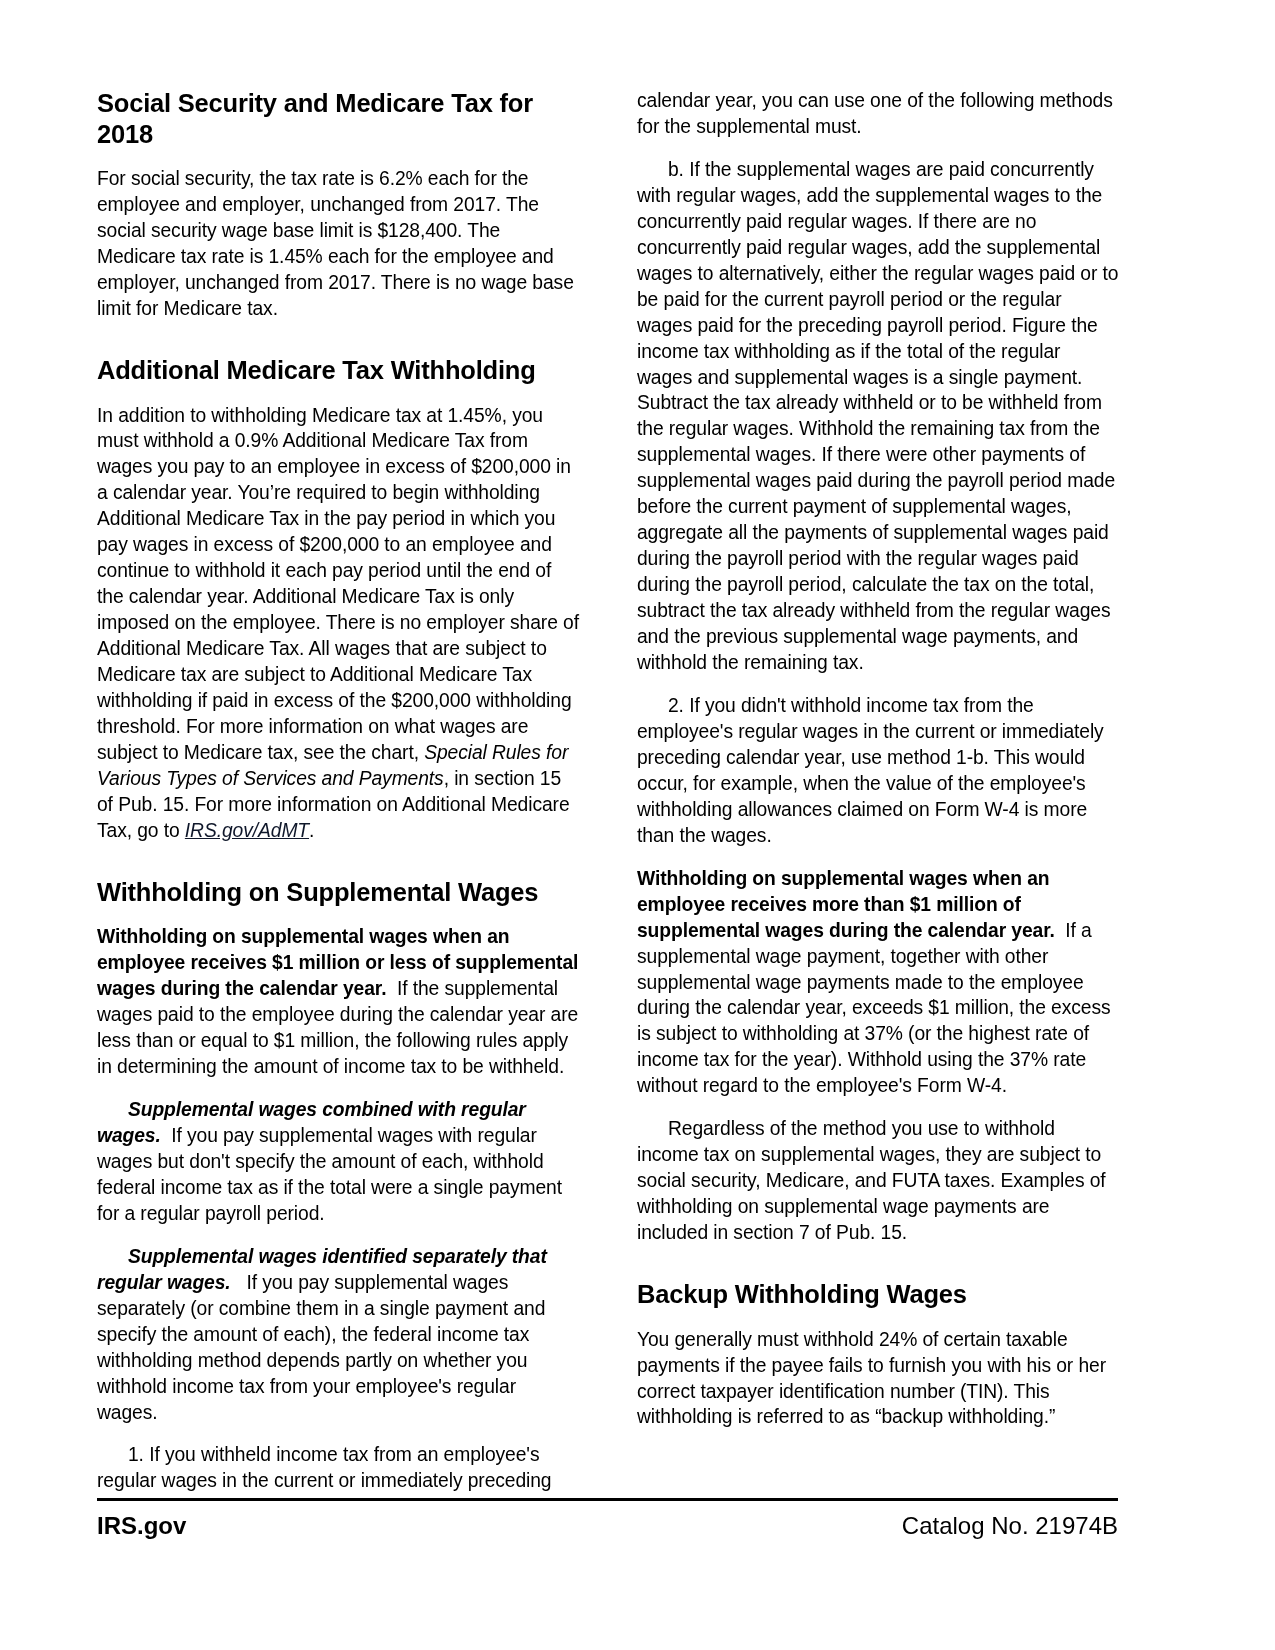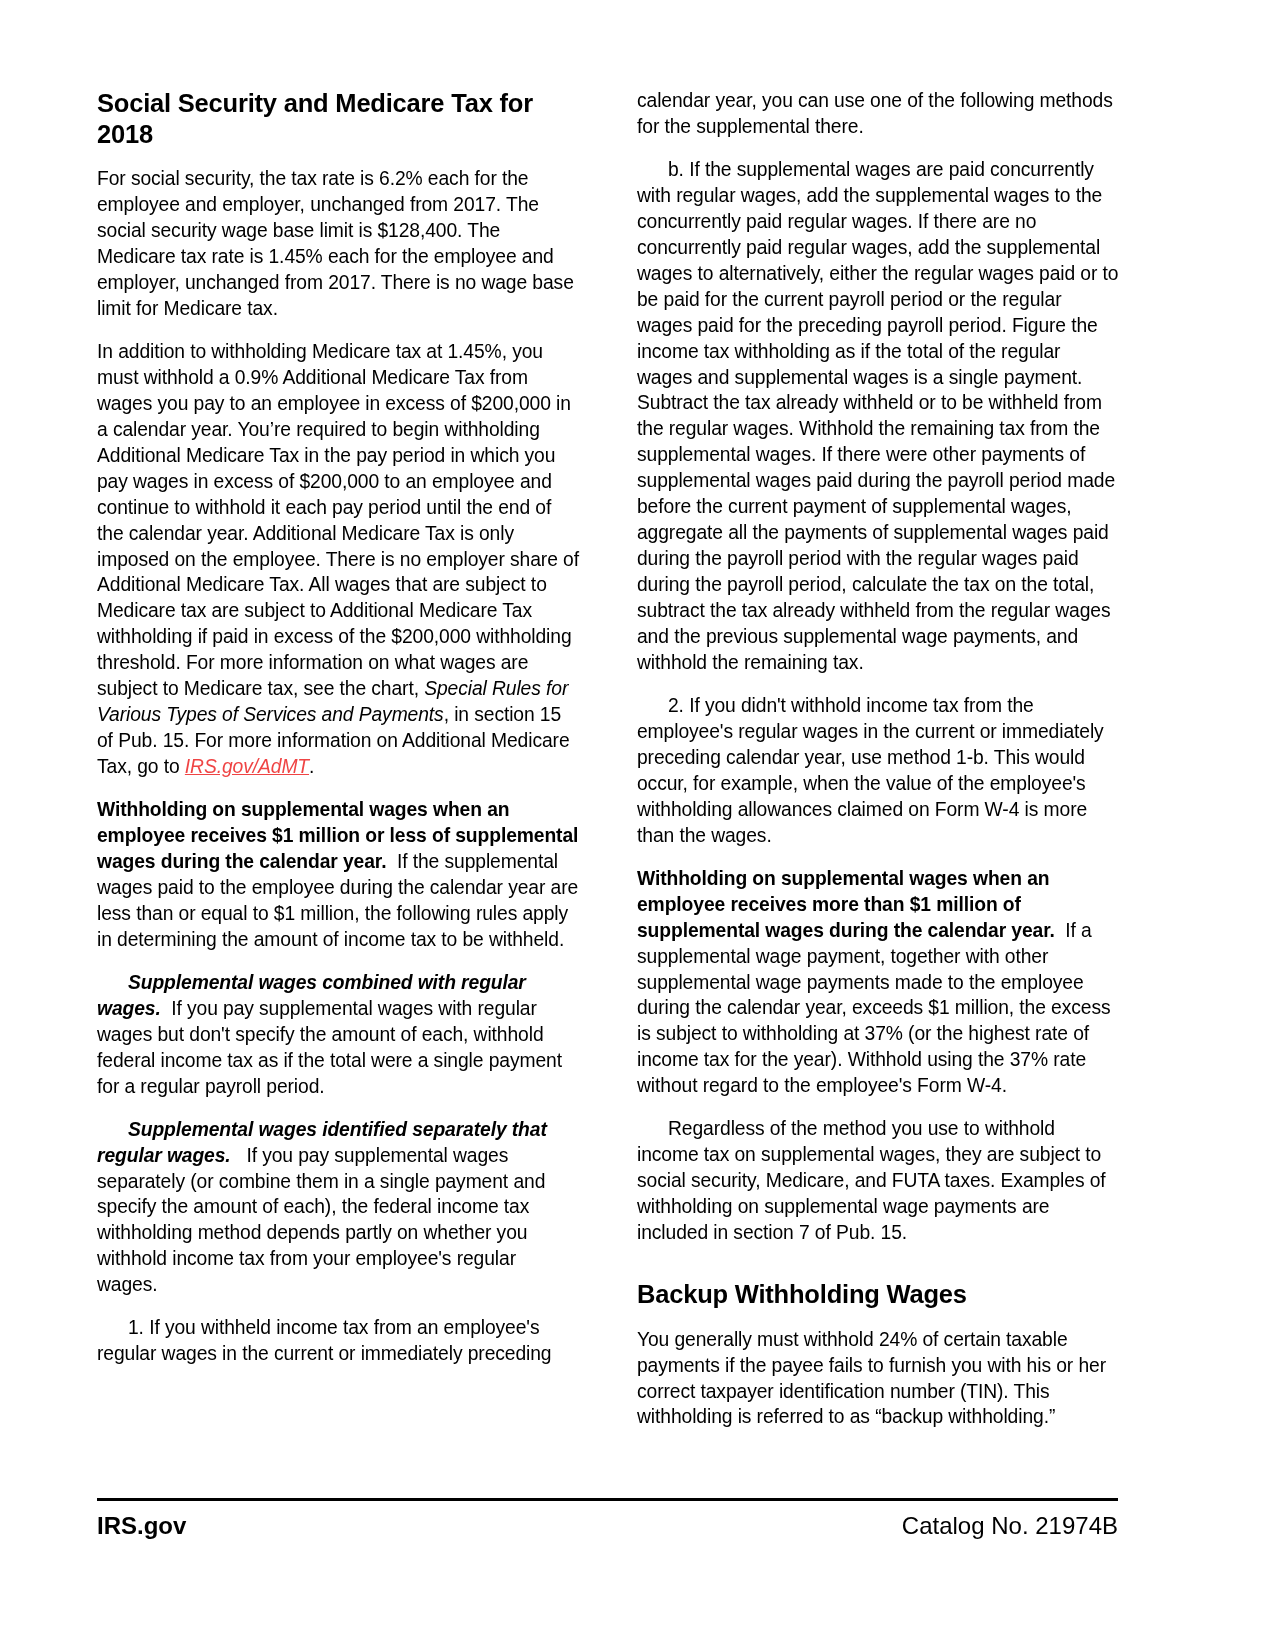--- a/index.html
+++ b/index.html
@@ -48,21 +48,21 @@
     margin: 0 0 17px 0;
     text-align: left;
     letter-spacing: -0.1px;
   }
   p.tight { margin-bottom: 0; }
   p.ind { text-indent: 31px; }
   .runin-b { font-weight: bold; }
   .runin-bi { font-weight: bold; font-style: italic; }
   .ital { font-style: italic; }
   a.link {
-    color: #ef4444;
+    color: #0f172a;
     font-style: italic;
     text-decoration: underline;
   }
   .footer-rule {
     position: absolute;
     left: 97px;
     top: 1498px;
     width: 1021px;
     height: 3px;
     background: #000000;
@@ -85,38 +85,40 @@
 
 <div class="page">
   <div class="columns">
 
     <div class="col">
 
       <h1 class="sec">Social Security and Medicare Tax for 2018</h1>
 
       <p>For social security, the tax rate is 6.2% each for the employee and employer, unchanged from 2017. The social security wage base limit is $128,400. The Medicare tax rate is 1.45% each for the employee and employer, unchanged from 2017. There is no wage base limit for Medicare tax.</p>
 
+      <h1 class="sec spaced">Additional Medicare Tax Withholding</h1>
 
       <p><span>In addition to withholding Medicare tax at 1.45%, you must withhold a 0.9% Additional Medicare Tax from wages you pay to an employee in excess of $200,000 in a calendar year. You’re required to begin withholding Additional Medicare Tax in the pay period in which you pay wages in excess of $200,000 to an employee and continue to withhold it each pay period until the end of the calendar year. Additional Medicare Tax is only imposed on the employee. There is no employer share of Additional Medicare Tax. All wages that are subject to Medicare tax are subject to Additional Medicare Tax withholding if paid in excess of the $200,000 withholding threshold. For more information on what wages are subject to Medicare tax, see the chart, </span><span class="ital">Special Rules for Various Types of Services and Payments</span><span>, in section 15 of Pub. 15. For more information on Additional Medicare Tax, go to </span><a class="link" href="#">IRS.gov/AdMT</a><span>.</span></p>
 
+      <h1 class="sec spaced">Withholding on Supplemental Wages</h1>
 
 
       <p><span class="runin-b">Withholding on supplemental wages when an employee receives $1 million or less of supplemental wages during the calendar year.</span>&nbsp; <span>If the supplemental wages paid to the employee during the calendar year are less than or equal to $1 million, the following rules apply in determining the amount of income tax to be withheld.</span></p>
 
       <p class="ind"><span class="runin-bi">Supplemental wages combined with regular wages.</span>&nbsp; <span>If you pay supplemental wages with regular wages but don't specify the amount of each, withhold federal income tax as if the total were a single payment for a regular payroll period.</span></p>
 
       <p class="ind"><span class="runin-bi">Supplemental wages identified separately that regular wages.</span>&nbsp;&nbsp; <span>If you pay supplemental wages separately (or combine them in a single payment and specify the amount of each), the federal income tax withholding method depends partly on whether you withhold income tax from your employee's regular wages.</span></p>
 
       <p class="ind tight">1.   If you withheld income tax from an employee's regular wages in the current or immediately preceding</p>
 
     </div>
 
     <div class="col">
 
-      <p>calendar year, you can use one of the following methods for the supplemental there.</p>
+      <p>calendar year, you can use one of the following methods for the supplemental must.</p>
 
 
       <p class="ind">b.   If the supplemental wages are paid concurrently with regular wages, add the supplemental wages to the concurrently paid regular wages. If there are no concurrently paid regular wages, add the supplemental wages to alternatively, either the regular wages paid or to be paid for the current payroll period or the regular wages paid for the preceding payroll period. Figure the income tax withholding as if the total of the regular wages and supplemental wages is a single payment. Subtract the tax already withheld or to be withheld from the regular wages. Withhold the remaining tax from the supplemental wages. If there were other payments of supplemental wages paid during the payroll period made before the current payment of supplemental wages, aggregate all the payments of supplemental wages paid during the payroll period with the regular wages paid during the payroll period, calculate the tax on the total, subtract the tax already withheld from the regular wages and the previous supplemental wage payments, and withhold the remaining tax.</p>
 
       <p class="ind">2.   If you didn't withhold income tax from the employee's regular wages in the current or immediately preceding calendar year, use method 1-b. This would occur, for example, when the value of the employee's withholding allowances claimed on Form W-4 is more than the wages.</p>
 
       <p><span class="runin-b">Withholding on supplemental wages when an employee receives more than $1 million of supplemental wages during the calendar year.</span>&nbsp; <span>If a supplemental wage payment, together with other supplemental wage payments made to the employee during the calendar year, exceeds $1 million, the excess is subject to withholding at 37% (or the highest rate of income tax for the year). Withhold using the 37% rate without regard to the employee's Form W-4.</span></p>
 
       <p class="ind">Regardless of the method you use to withhold income tax on supplemental wages, they are subject to social security, Medicare, and FUTA taxes. Examples of withholding on supplemental wage payments are included in section 7 of Pub. 15.</p>
 

